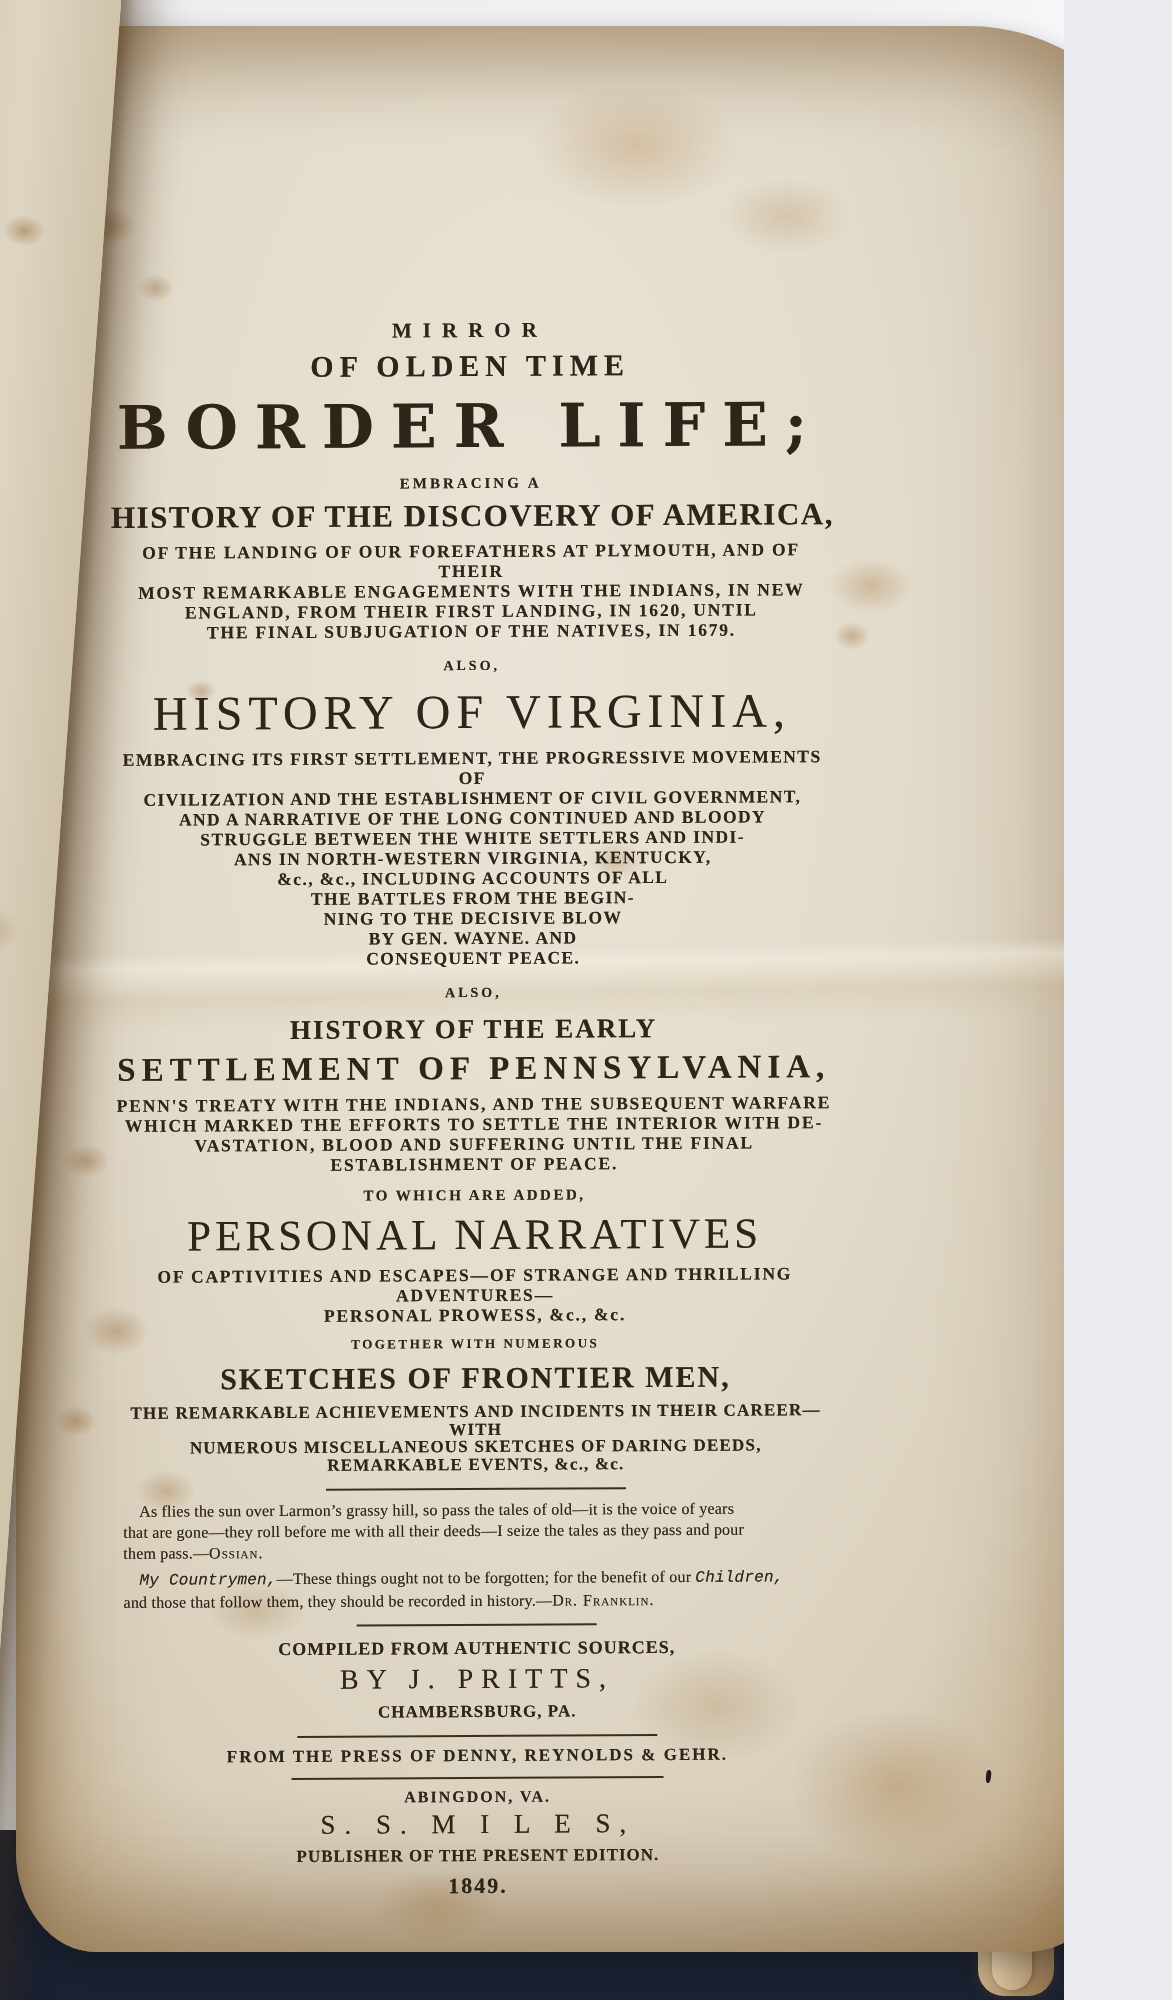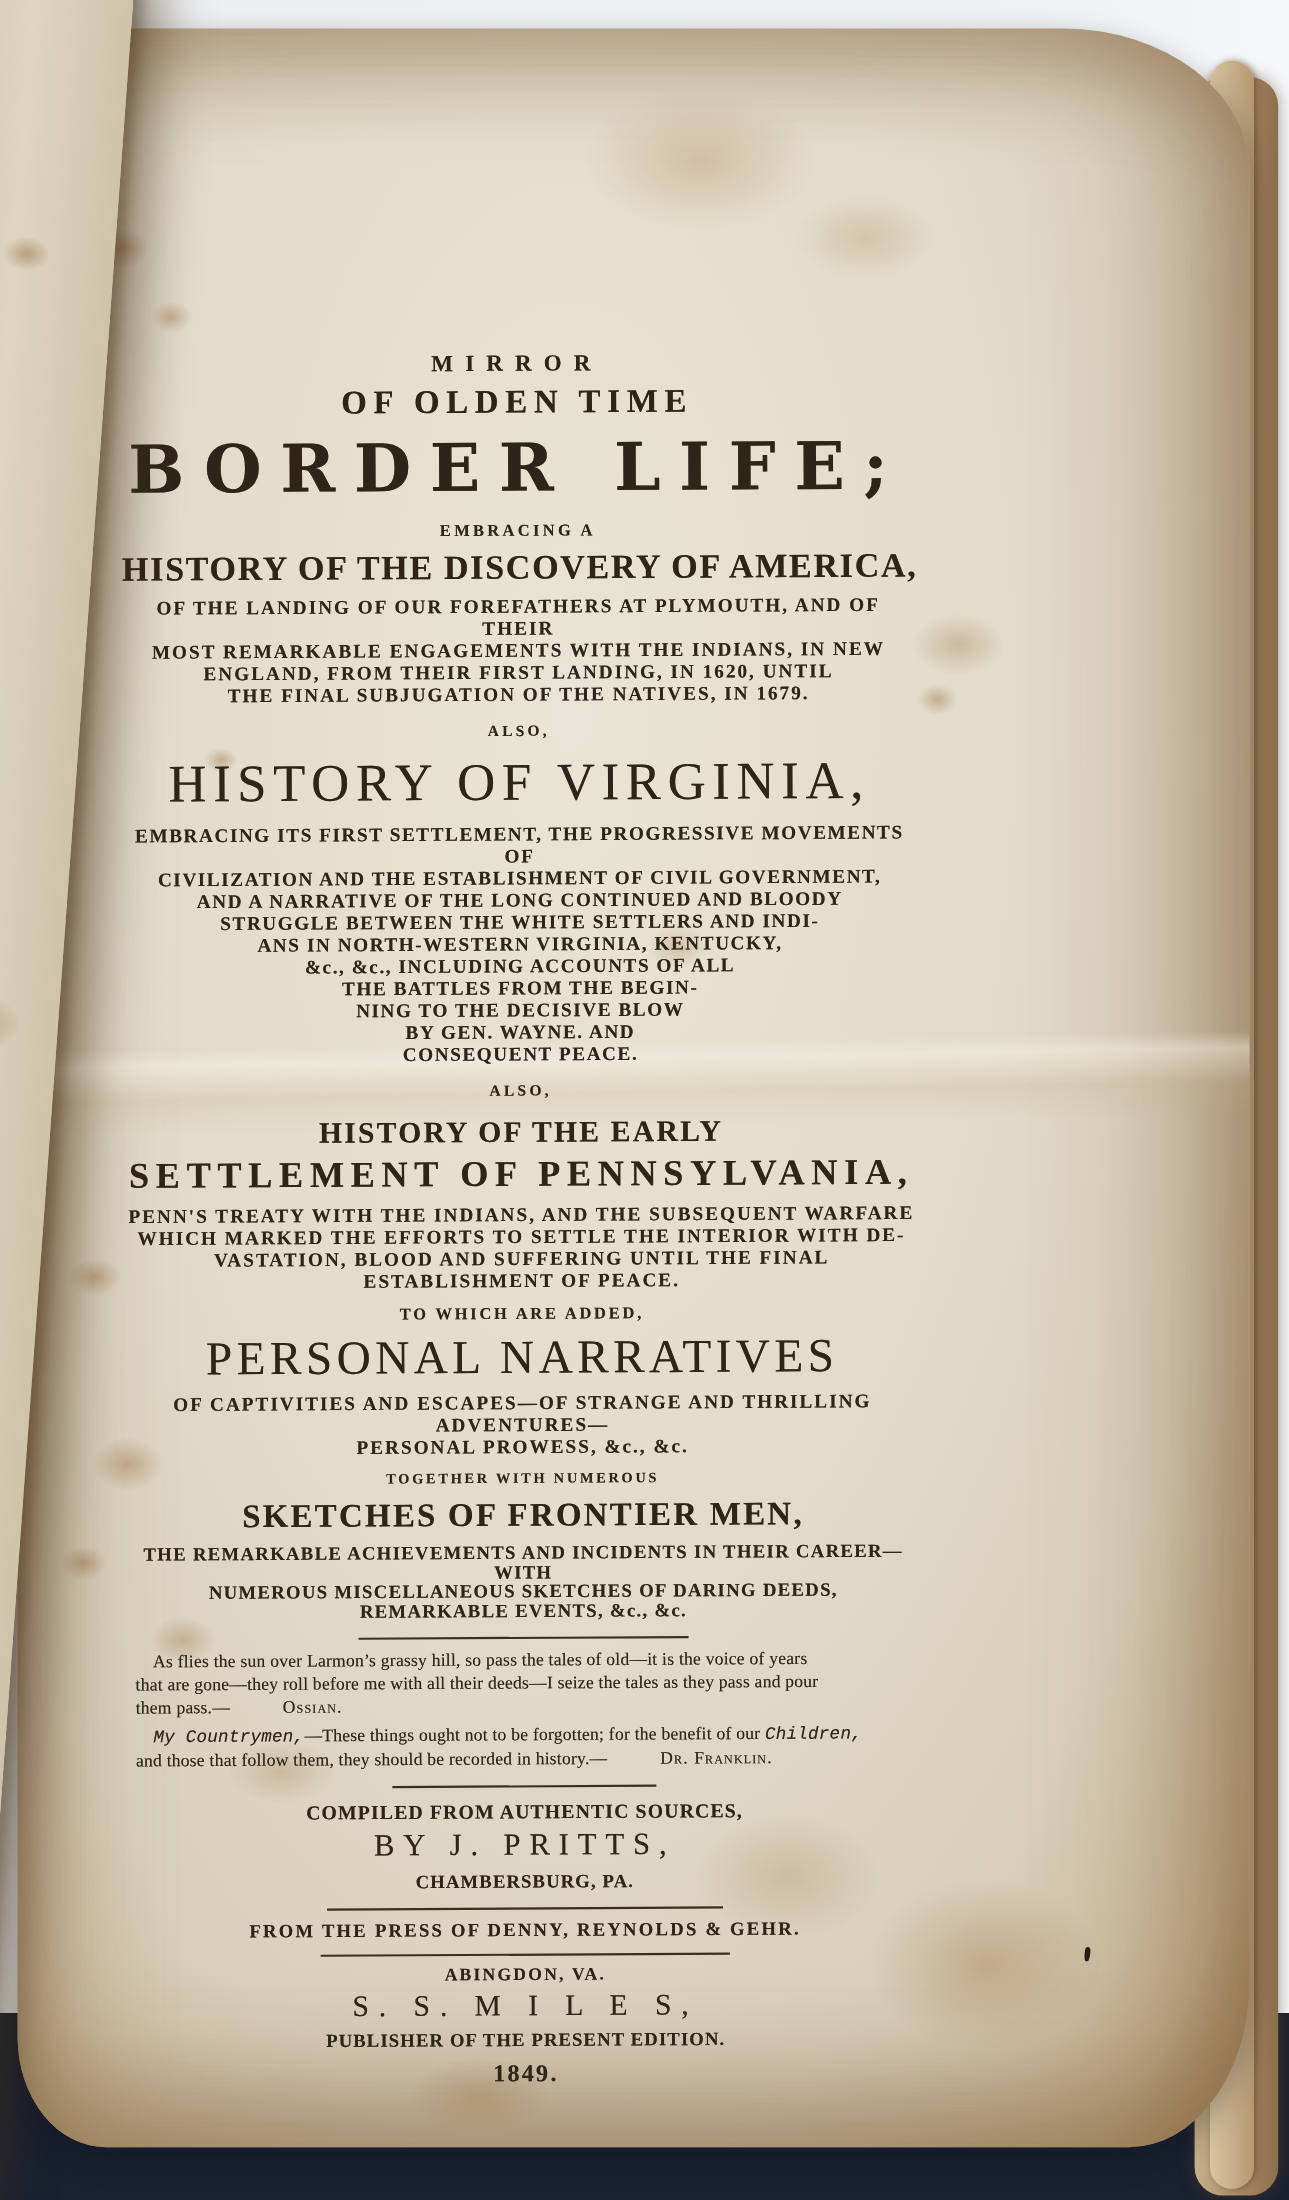--- a/index.html
+++ b/index.html
@@ -1,17 +1,17 @@
 <!DOCTYPE html>
 <html><head>
 <meta charset="utf-8">
 <style>
   html,body{margin:0;padding:0;background:#e9ebee;}
   .photo{
-    position:relative;width:1172px;height:2000px;overflow:hidden;
+    position:relative;width:1064px;height:2000px;overflow:hidden;
     background:linear-gradient(90deg,#eceef0 0%,#eef0f2 80%,#f6f7f9 100%);
     font-family:"Liberation Serif", serif;
   }
   
   .cover{
     position:absolute;left:-30px;right:-30px;bottom:-20px;height:190px;
     background:#1a2130;
   }
   
   .fore-edge{
@@ -103,21 +103,21 @@
   .rule{height:2px;background:#3a2f1f;border:none;}
   .rule1{width:300px;margin:15px auto 0;}
   .rule2{width:240px;margin:13px auto 0;}
   .rule3{width:360px;margin:13px auto 0;}
   .rule4{width:372px;margin:11px auto 0;}
   .quote{width:706px;margin:9px auto 0;text-align:left;font-size:16px;line-height:21px;letter-spacing:.2px;}
   .quote p{margin:0;text-indent:16px;}
   .quote .no-indent{text-indent:0;}
   .quote .gap{margin-top:5px;}
   .it{font-style:italic;font-family:Liberation Mono, monospace;}
-  .sc{font-variant:small-caps;letter-spacing:1px;margin-left:48px;}
+  .sc{font-variant:small-caps;letter-spacing:1px;}
   .compiled{font-weight:700;font-size:18px;letter-spacing:1px;margin-top:12px;}
   .author{font-weight:400;font-size:28px;letter-spacing:8px;margin-top:4px;}
   .place{font-weight:700;font-size:17px;letter-spacing:1px;margin-top:7px;}
   .press{font-weight:700;font-size:17px;letter-spacing:2px;margin-top:9px;}
   .city{font-weight:700;font-size:16px;letter-spacing:2px;margin-top:9px;}
   .publisher{font-weight:400;font-size:27px;letter-spacing:9px;margin-top:3px;}
   .role{font-weight:700;font-size:17px;letter-spacing:1px;margin-top:6px;}
   .year{font-weight:700;font-size:22px;letter-spacing:2px;margin-top:7px;}
   .ink-mark{
     position:absolute;left:986px;top:1770px;width:5px;height:13px;

